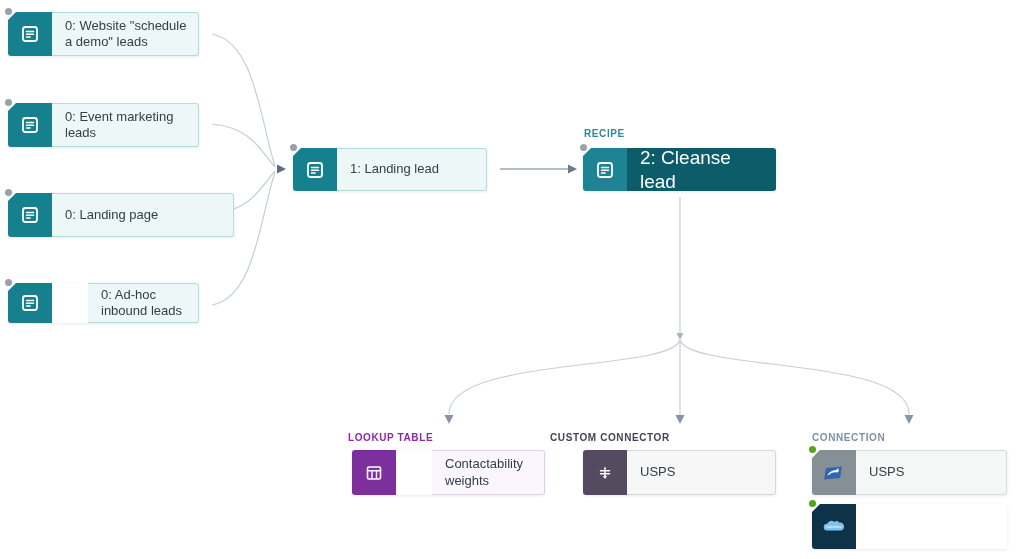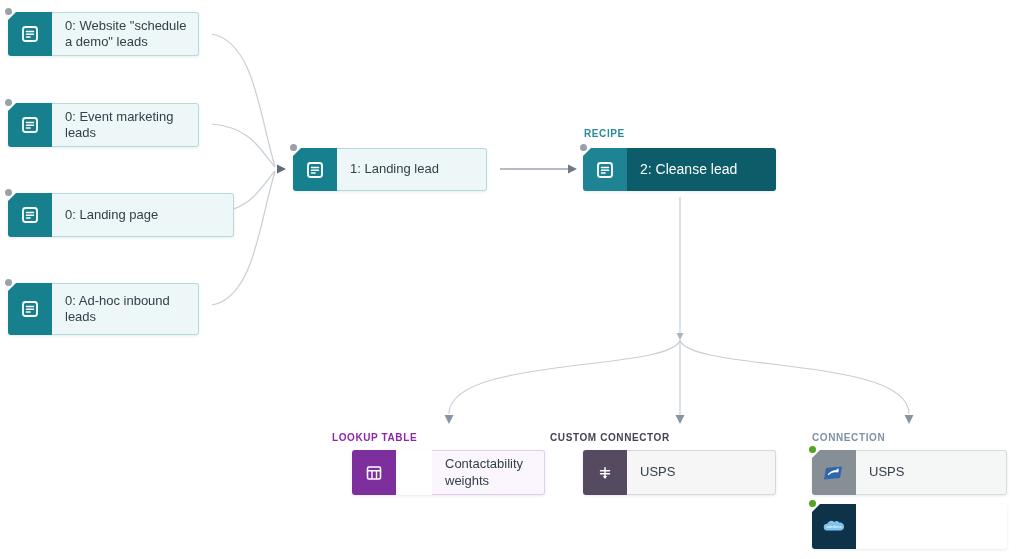--- a/index.html
+++ b/index.html
@@ -20,21 +20,21 @@
   .node-body{
     flex:1;display:flex;align-items:center;padding:0 10px 0 13px;
     border:1px solid transparent;border-left:none;border-radius:0 3px 3px 0;
     font-size:13px;line-height:1.25;color:#33404a;
   }
   
   .teal .node-icon{background:#17808f;}
   .teal .node-body{background:#edf7f7;border-color:#b3dbe0;}
   
   .recipe-dark .node-icon{background:#1e8494;}
-  .recipe-dark .node-body{background:#0c5c69;border-color:#0c5c69;color:#ffffff;font-size:14px;}
+  .recipe-dark .node-body{background:#0c5c69;border-color:#0c5c69;color:#ffffff;font-size:19px;}
   
   .lookup .node-icon{background:#7d2f9d;}
   .lookup .node-body{background:#fbf6fd;border-color:#e5cdf0;}
   
   .customconn .node-icon{background:#554a60;}
   .customconn .node-body{background:#f6f6f7;border-color:#d8d8db;}
   
   .conn-usps .node-icon{background:#878f96;}
   .conn-sf .node-icon{background:#0e3349;}
   .conn .node-body{background:#f5f6f6;border-color:#d9dcde;}
@@ -110,21 +110,21 @@
     <span class="dot gray"></span>
     <div class="node-icon notched">
       <svg width="18" height="18" viewBox="0 0 18 18">
           <rect x="2" y="2" width="14" height="14" rx="2.5" fill="none" stroke="#fff" stroke-width="1.8"></rect>
           <path d="M5.5 6.5h7M5.5 9.2h7M5.5 11.9h3.6" stroke="#fff" stroke-width="1.5" stroke-linecap="round"></path>
         </svg>
     </div>
     <div class="node-body">0: Landing page</div>
   </div>
 
-  <div class="node teal" style="left:8px;top:283px;width:191px;height:52px;">
+  <div class="node teal" style="left:8px;top:283px;width:191px;height:40px;gap:36px;">
     <span class="dot gray"></span>
     <div class="node-icon notched">
       <svg width="18" height="18" viewBox="0 0 18 18">
           <rect x="2" y="2" width="14" height="14" rx="2.5" fill="none" stroke="#fff" stroke-width="1.8"></rect>
           <path d="M5.5 6.5h7M5.5 9.2h7M5.5 11.9h3.6" stroke="#fff" stroke-width="1.5" stroke-linecap="round"></path>
         </svg>
     </div>
     <div class="node-body">0: Ad-hoc inbound leads</div>
   </div>
 
@@ -144,21 +144,21 @@
     <span class="dot gray"></span>
     <div class="node-icon notched">
       <svg width="18" height="18" viewBox="0 0 18 18">
           <rect x="2" y="2" width="14" height="14" rx="2.5" fill="none" stroke="#fff" stroke-width="1.8"></rect>
           <path d="M5.5 6.5h7M5.5 9.2h7M5.5 11.9h3.6" stroke="#fff" stroke-width="1.5" stroke-linecap="round"></path>
         </svg>
     </div>
     <div class="node-body">2: Cleanse lead</div>
   </div>
 
-  <div class="section-label lbl-lookup" style="left:332px;top:432px;">LOOKUP TABLE</div>
+  <div class="section-label lbl-lookup" style="left:348px;top:432px;">LOOKUP TABLE</div>
   <div class="node lookup" style="left:352px;top:450px;width:193px;height:45px;gap:36px;">
     <div class="node-icon">
       <svg width="18" height="18" viewBox="0 0 18 18">
           <rect x="2.5" y="3" width="13" height="12" rx="1.5" fill="none" stroke="#fff" stroke-width="1.6"></rect>
           <path d="M2.5 6.8h13M7 6.8V15M11.5 6.8V15" stroke="#fff" stroke-width="1.4"></path>
         </svg>
     </div>
     <div class="node-body">Contactability weights</div>
   </div>
 

